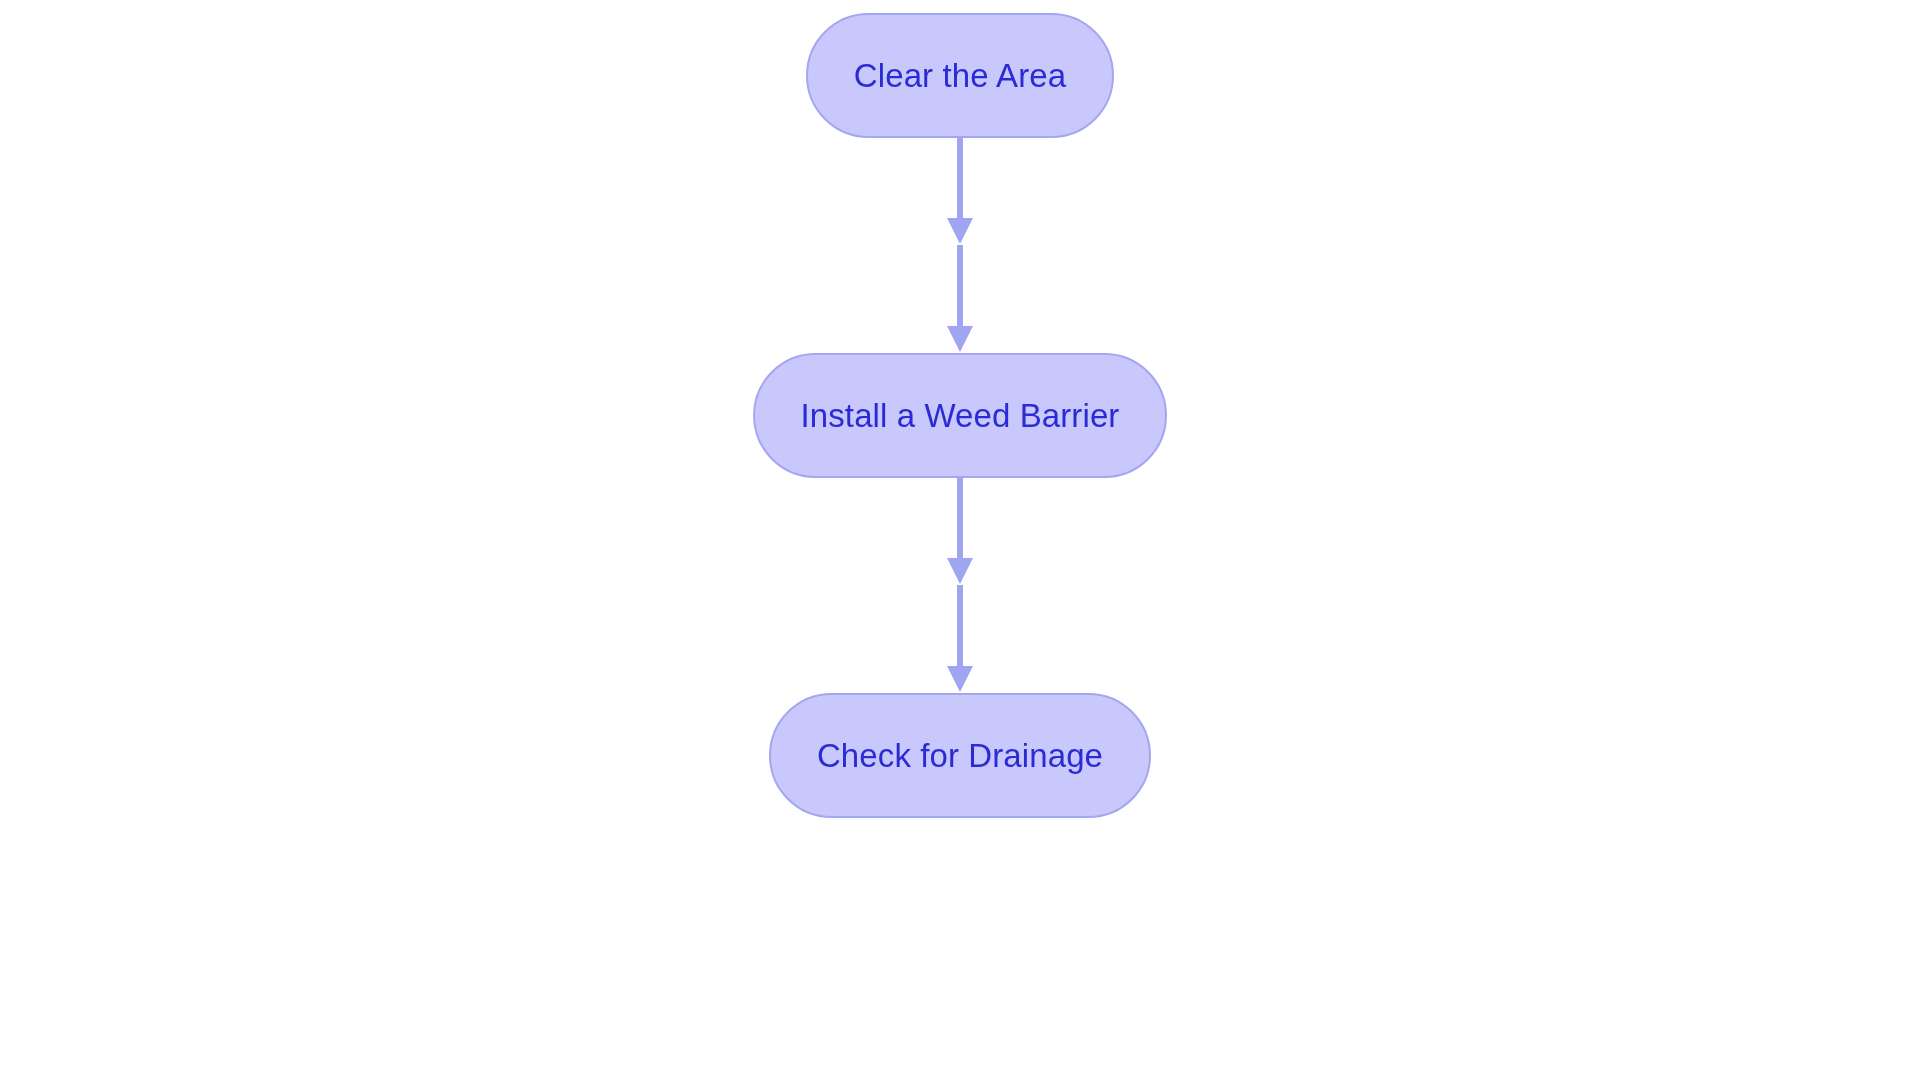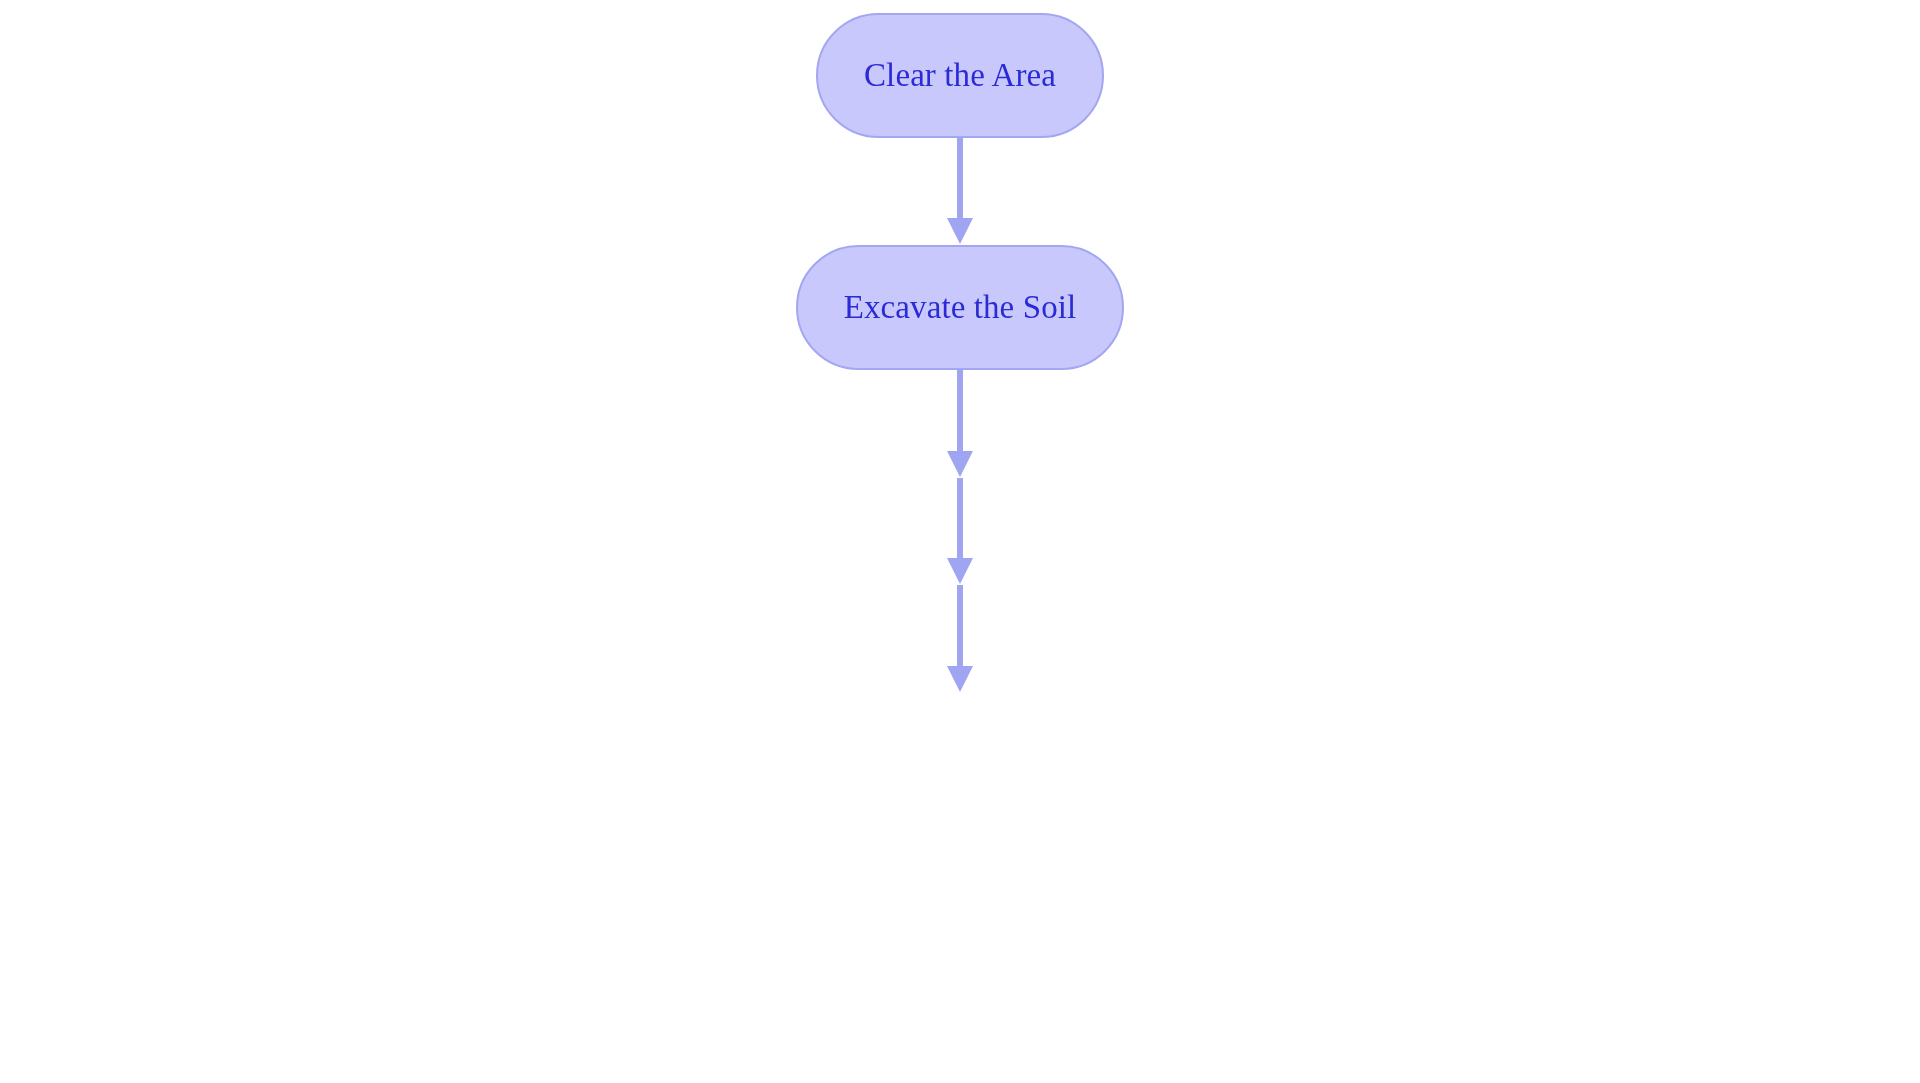--- a/index.html
+++ b/index.html
@@ -40,21 +40,21 @@
     background: #c8c8fc;
     border: 2px solid #a3a6f0;
     display: flex;
     align-items: center;
     justify-content: center;
     padding: 0 46px;
     flex: 0 0 auto;
   }
 
   .flow-node-label {
-    font-family: Liberation Serif, serif;
+    font-family: Liberation Sans, sans-serif;
     font-size: 33px;
     font-weight: 400;
     color: #2b2bd6;
     line-height: 1;
     white-space: nowrap;
     letter-spacing: 0.1px;
   }
 
   .flow-connector {
     position: relative;
@@ -90,42 +90,45 @@
       <span class="flow-node-label">Clear the Area</span>
     </div>
 
     <div class="flow-connector node-gap-1">
       <svg viewBox="0 0 40 107" preserveAspectRatio="none" aria-hidden="true">
         <line x1="20" y1="0" x2="20" y2="82" stroke="#9fa5f0" stroke-width="6"></line>
         <polygon points="20,106 7,80 33,80" fill="#9fa5f0"></polygon>
       </svg>
     </div>
 
-    <div class="flow-node">
-      <span class="flow-node-label">Excavate the Soil</span>
-    </div>
 
     <div class="flow-connector node-gap-2">
       <svg viewBox="0 0 40 108" preserveAspectRatio="none" aria-hidden="true">
         <line x1="20" y1="0" x2="20" y2="83" stroke="#9fa5f0" stroke-width="6"></line>
         <polygon points="20,107 7,81 33,81" fill="#9fa5f0"></polygon>
       </svg>
     </div>
 
+    <div class="flow-node">
+      <span class="flow-node-label">Install a Weed Barrier</span>
+    </div>
 
     <div class="flow-connector node-gap-3">
       <svg viewBox="0 0 40 107" preserveAspectRatio="none" aria-hidden="true">
         <line x1="20" y1="0" x2="20" y2="82" stroke="#9fa5f0" stroke-width="6"></line>
         <polygon points="20,106 7,80 33,80" fill="#9fa5f0"></polygon>
       </svg>
     </div>
 
 
     <div class="flow-connector node-gap-4">
       <svg viewBox="0 0 40 108" preserveAspectRatio="none" aria-hidden="true">
         <line x1="20" y1="0" x2="20" y2="83" stroke="#9fa5f0" stroke-width="6"></line>
         <polygon points="20,107 7,81 33,81" fill="#9fa5f0"></polygon>
       </svg>
     </div>
 
+    <div class="flow-node">
+      <span class="flow-node-label">Check for Drainage</span>
+    </div>
 
   </div>
 </div>
 
 </body></html>

